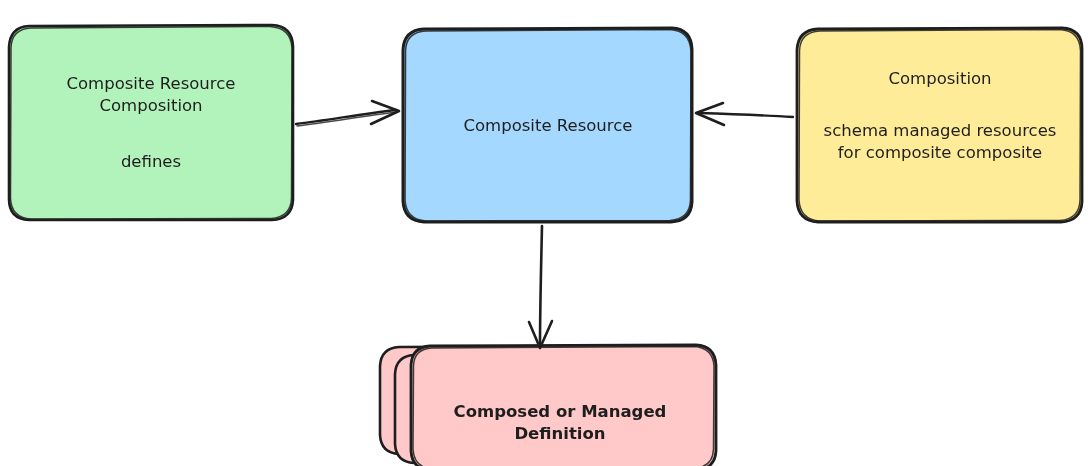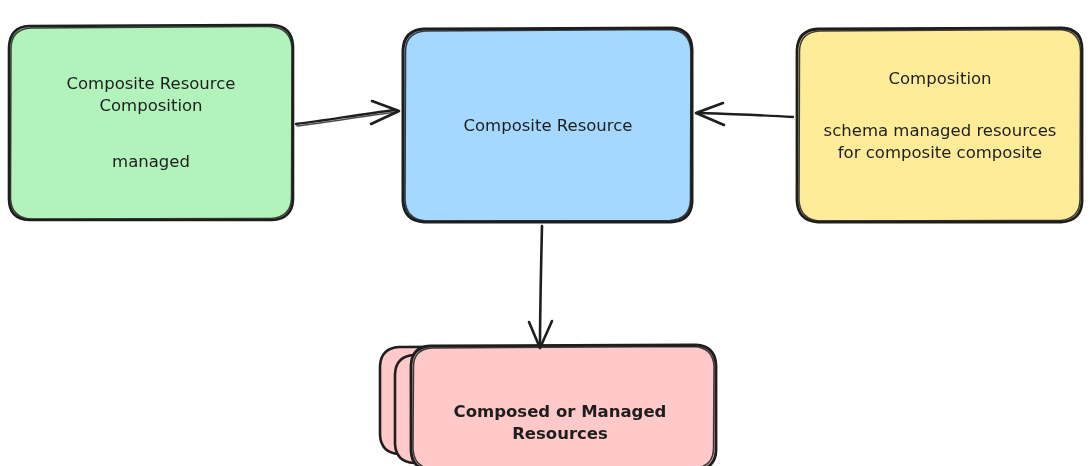--- a/index.html
+++ b/index.html
@@ -119,32 +119,32 @@
     <g>
       <path d="M542,211 C541,255 540,295 540,331" fill="none" stroke="#1e1e1e" stroke-width="2.6" stroke-linecap="round"></path>
       <path d="M529,307 L540,333 L552,306" fill="none" stroke="#1e1e1e" stroke-width="2.6" stroke-linecap="round" stroke-linejoin="round"></path>
     </g>
   </svg>
 
   <div class="node-label" id="label-crd">
     <span class="label-line t-title">Composite Resource</span>
     <span class="label-line t-title">Composition</span>
     <div class="gap-block"></div>
-    <span class="label-line t-sub">managed</span>
+    <span class="label-line t-sub">defines</span>
   </div>
 
   <div class="node-label" id="label-cr">
     <span class="label-line t-title">Composite Resource</span>
   </div>
 
   <div class="node-label" id="label-composition">
     <span class="label-line t-title">Composition</span>
     <div class="gap-block-sm"></div>
     <span class="label-line t-sub">schema managed resources</span>
     <span class="label-line t-sub">for composite composite</span>
   </div>
 
   <div class="node-label" id="label-managed">
     <span class="label-line t-title">Composed or Managed</span>
-    <span class="label-line t-title">Resources</span>
+    <span class="label-line t-title">Definition</span>
   </div>
 
 </div>
 
 </body></html>

